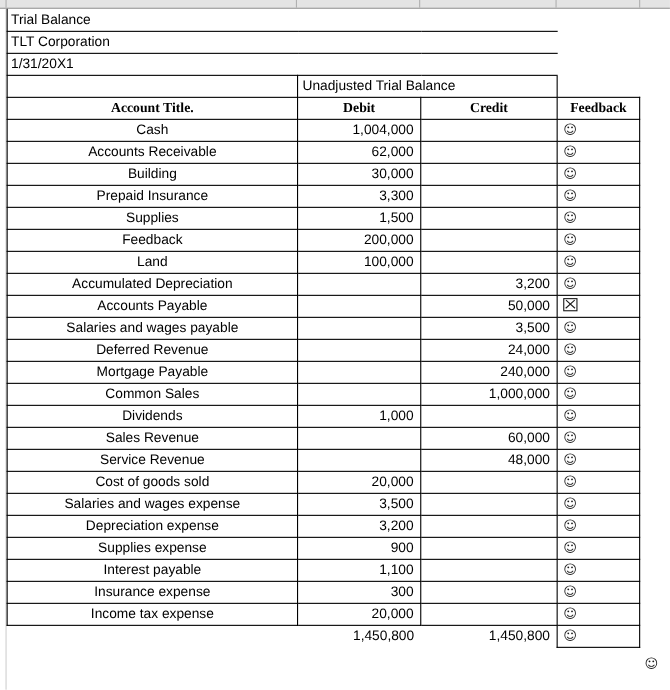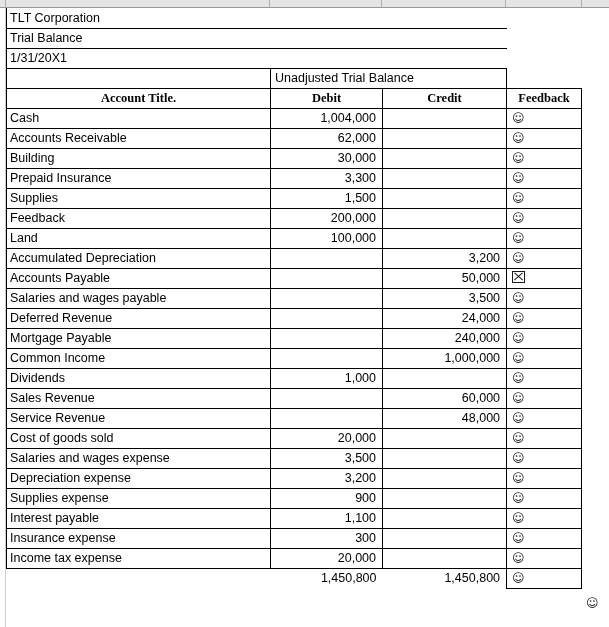--- a/index.html
+++ b/index.html
@@ -109,21 +109,21 @@
     font-weight: bold;
     font-size: 12.5px;
     font-family: Liberation Serif, serif;
   }
 
   
   .datarow td.title {
     border-left: 1.4px solid #000;
     border-right: 1.4px solid #000;
     border-bottom: 1.1px solid #000;
-    text-align: left;
+    text-align: center;
   }
   .datarow td.num {
     border-right: 1.4px solid #000;
     border-bottom: 1.1px solid #000;
     text-align: right;
     padding-right: 6px;
   }
   .datarow td.fb {
     border-right: 1.4px solid #000;
     border-left: 1.4px solid #000;
@@ -199,25 +199,25 @@
 <div id="sheet">
   <table class="tb">
     <colgroup>
       <col class="c-title">
         <col class="c-debit">
         <col class="c-credit">
         <col class="c-feedback">
     </colgroup>
     <tbody>
       <tr class="titlerow">
+        <td class="tl" colspan="3">Trial Balance</td>
+        <td class="blank-right"></td>
+      </tr>
+      <tr class="titlerow">
         <td class="tl" colspan="3">TLT Corporation</td>
-        <td class="blank-right"></td>
-      </tr>
-      <tr class="titlerow">
-        <td class="tl" colspan="3">Trial Balance</td>
         <td class="blank-right"></td>
       </tr>
       <tr class="titlerow">
         <td class="tl" colspan="3">1/31/20X1</td>
         <td class="blank-right"></td>
       </tr>
 
       <tr class="grouprow">
         <td class="empty-left-box"></td>
         <td class="group-box" colspan="2">Unadjusted Trial Balance</td>
@@ -298,21 +298,21 @@
           <td class="num">24,000</td>
           <td class="fb"><span class="icon-smiley">☺</span></td>
         </tr>
         <tr class="datarow">
           <td class="title">Mortgage Payable</td>
           <td class="num"></td>
           <td class="num">240,000</td>
           <td class="fb"><span class="icon-smiley">☺</span></td>
         </tr>
         <tr class="datarow">
-          <td class="title">Common Income</td>
+          <td class="title">Common Sales</td>
           <td class="num"></td>
           <td class="num">1,000,000</td>
           <td class="fb"><span class="icon-smiley">☺</span></td>
         </tr>
         <tr class="datarow">
           <td class="title">Dividends</td>
           <td class="num">1,000</td>
           <td class="num"></td>
           <td class="fb"><span class="icon-smiley">☺</span></td>
         </tr>

